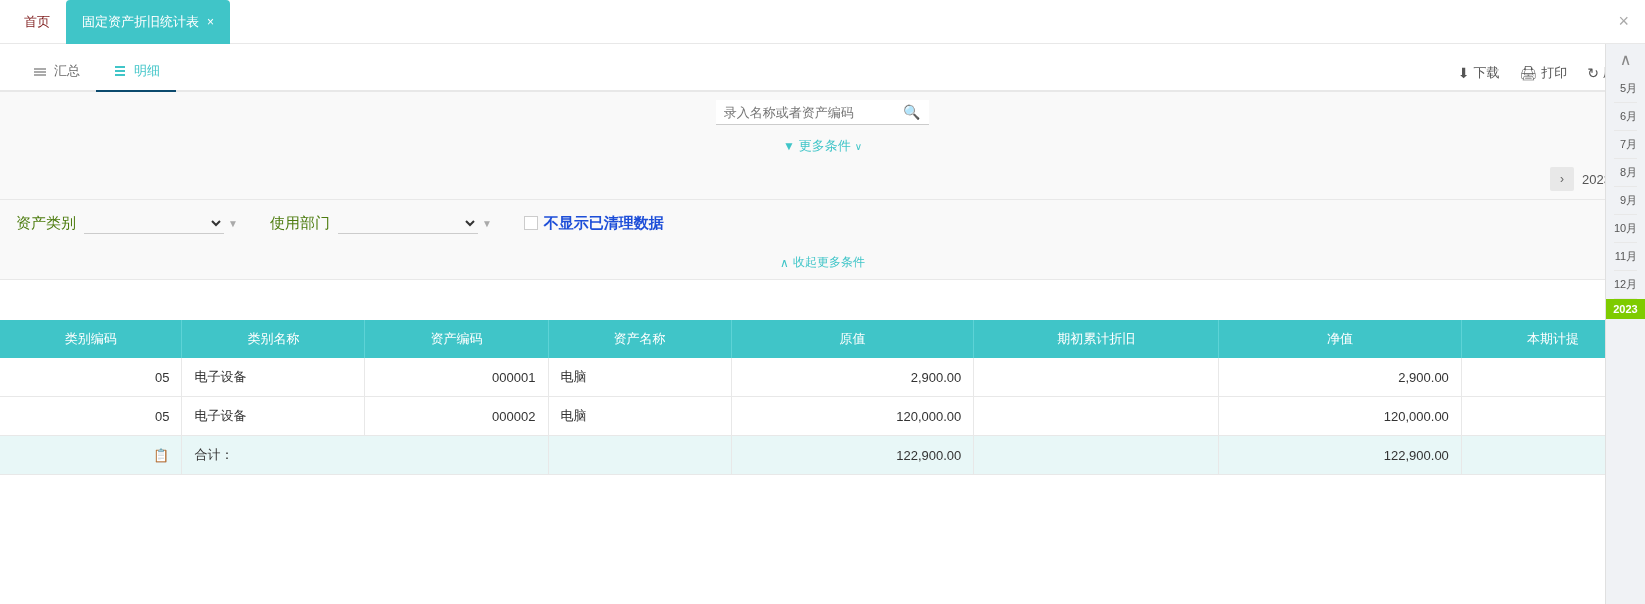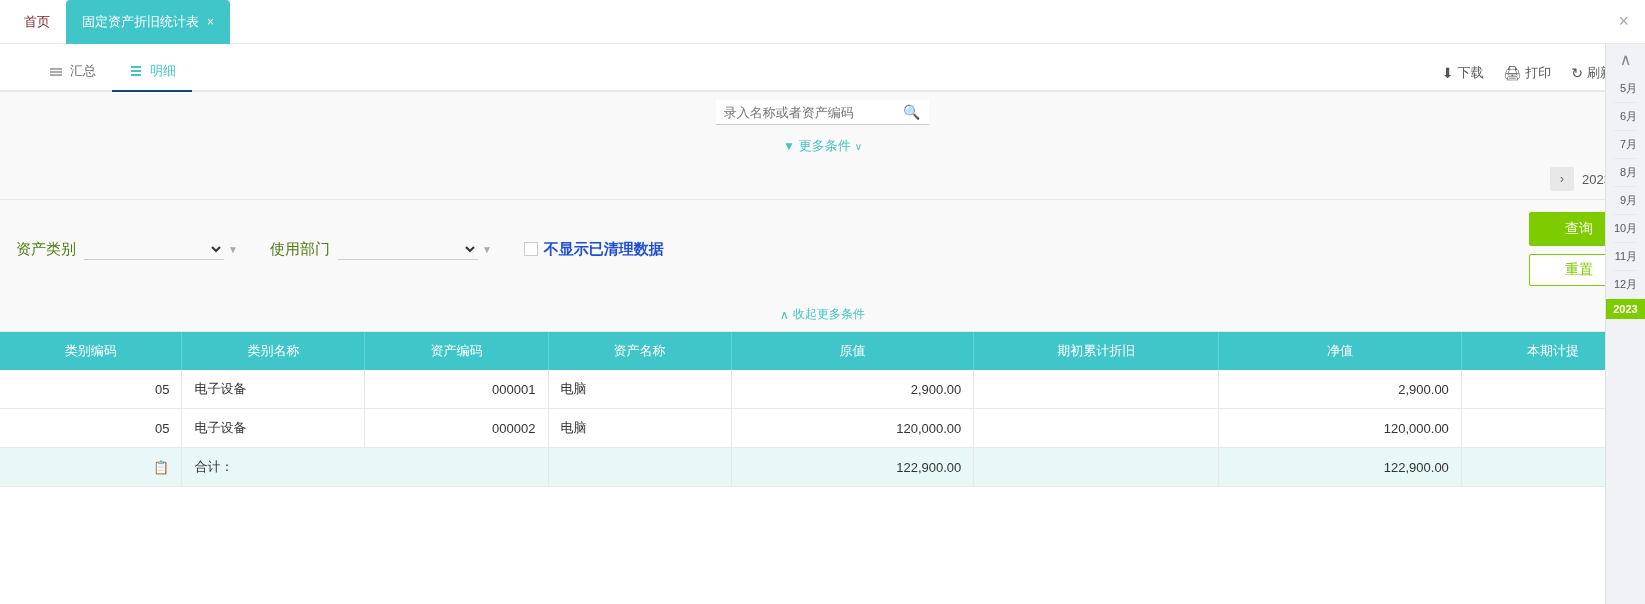--- a/index.html
+++ b/index.html
@@ -59,21 +59,21 @@
       height: calc(604px - 44px);
       display: flex;
       flex-direction: column;
     }
 
     
     .tab-bar {
       display: flex;
       align-items: flex-end;
       border-bottom: 2px solid #e8e8e8;
-      padding: 0 32px;
+      padding: 0 16px;
       height: 48px;
       background: #fff;
       position: relative;
     }
     .tab-item {
       display: flex;
       align-items: center;
       gap: 6px;
       padding: 10px 16px;
       cursor: pointer;
@@ -261,20 +261,21 @@
       color: #40c5c8;
       font-size: 12px;
       gap: 4px;
       align-items: center;
     }
 
     
     .table-wrap {
       flex: 1;
       overflow: auto;
+      margin-top: 40px;
     }
     table {
       width: 100%;
       border-collapse: collapse;
     }
     thead tr {
       background: #40c5c8;
       color: #fff;
     }
     thead th {
@@ -426,24 +427,20 @@
       <div class="filter-field">
         <span class="filter-label">使用部门</span>
         <select class="filter-select">
           <option value=""></option>
         </select>
         <span class="dropdown-arrow">▼</span>
       </div>
       <div class="checkbox-wrap">
         <div class="checkbox-box"></div>
         <span class="checkbox-label">不显示已清理数据</span>
-      </div>
-      <div class="filter-buttons">
-        <button class="btn-query">查询</button>
-        <button class="btn-reset">重置</button>
       </div>
     </div>
     <div class="collapse-bar">
       <span>∧</span>
       <span>收起更多条件</span>
     </div>
   </div>
 
   <div class="table-wrap">
     <table>

